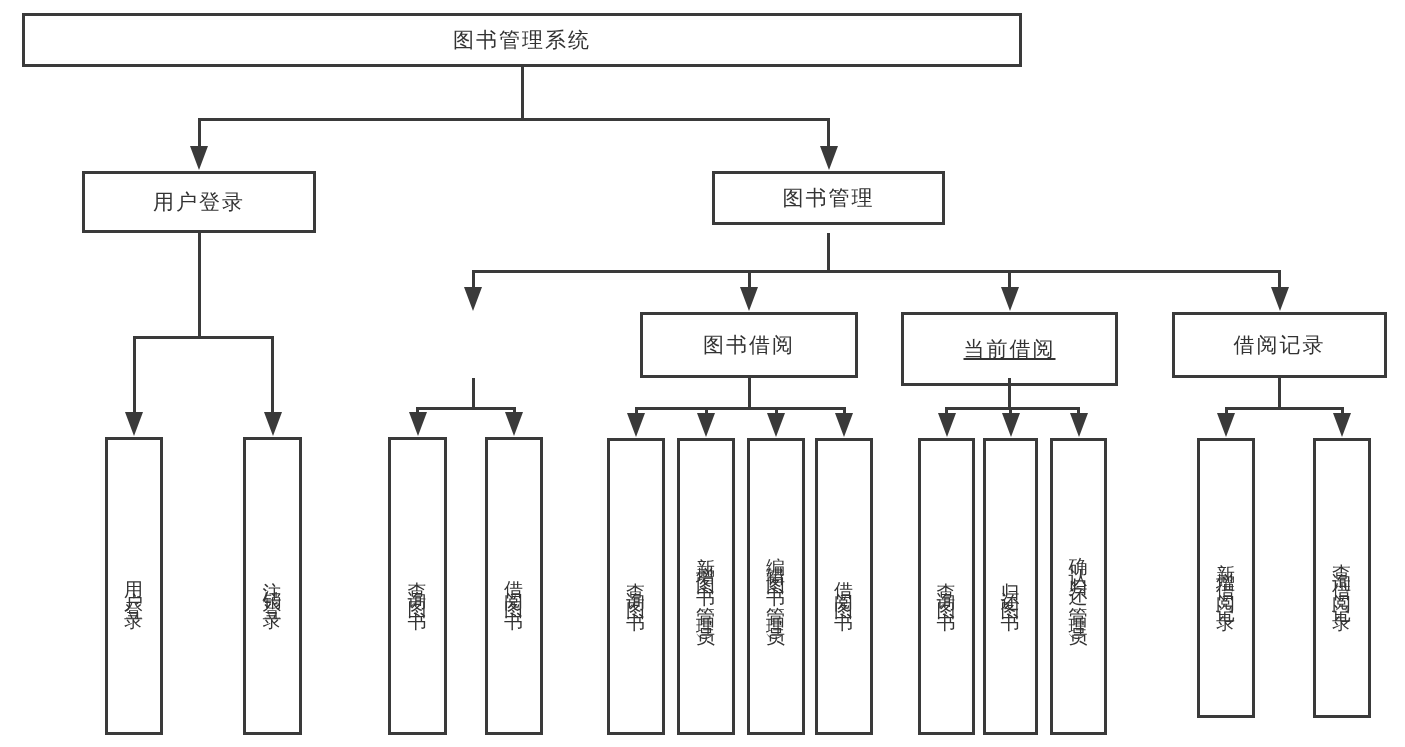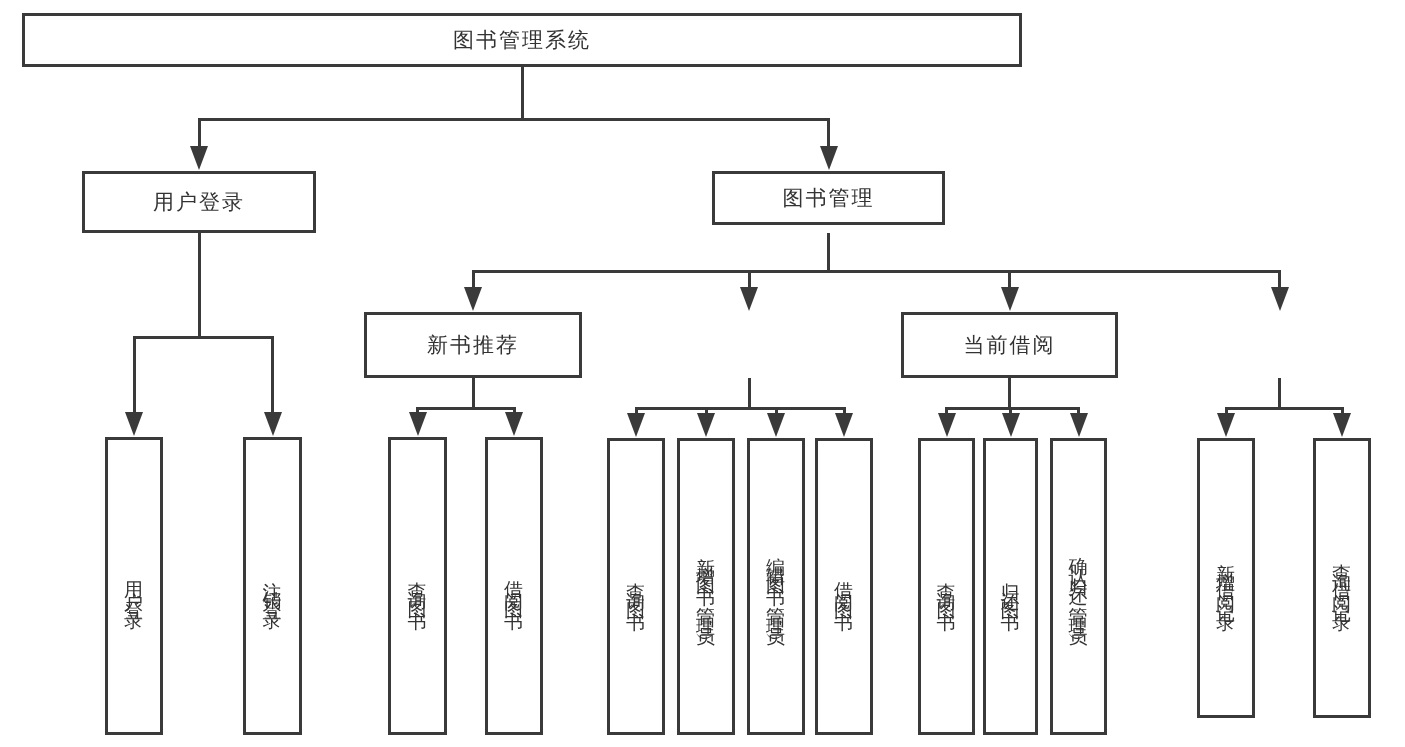--- a/index.html
+++ b/index.html
@@ -61,22 +61,23 @@
     white-space: nowrap;
   }
 </style>
 </head>
 <body>
 
 <div class="canvas">
 <div class="node horizontal" style="left: 22px; top: 13px; width: 1000px; height: 54px;">图书管理系统</div>
     <div class="node horizontal" style="left: 82px; top: 171px; width: 234px; height: 62px;">用户登录</div>
     <div class="node horizontal" style="left: 712px; top: 171px; width: 233px; height: 54px;">图书管理</div>
-    <div class="node horizontal" style="left: 364px; top: 312px; width: 218px; height: 66px;">新书推荐</div>
-    <div class="node horizontal" style="left: 901px; top: 312px; width: 217px; height: 66px;">当前借阅</div>
+    <div class="node horizontal" style="left: 640px; top: 312px; width: 218px; height: 66px;">图书借阅</div>
+    <div class="node horizontal" style="left: 901px; top: 312px; width: 217px; height: 74px; text-decoration: underline;">当前借阅</div>
+    <div class="node horizontal" style="left: 1172px; top: 312px; width: 215px; height: 66px;">借阅记录</div>
     <div class="node vertical" style="left: 105px; top: 437px; width: 58px; height: 298px;">用户登录</div>
     <div class="node vertical" style="left: 243px; top: 437px; width: 59px; height: 298px;">注销登录</div>
     <div class="node vertical" style="left: 388px; top: 437px; width: 59px; height: 298px;">查询图书</div>
     <div class="node vertical" style="left: 485px; top: 437px; width: 58px; height: 298px;">借阅图书</div>
     <div class="node vertical" style="left: 607px; top: 438px; width: 58px; height: 297px;">查询图书</div>
     <div class="node vertical" style="left: 677px; top: 438px; width: 58px; height: 297px;">新增图书（管理员）</div>
     <div class="node vertical" style="left: 747px; top: 438px; width: 58px; height: 297px;">编辑图书（管理员）</div>
     <div class="node vertical" style="left: 815px; top: 438px; width: 58px; height: 297px;">借阅图书</div>
     <div class="node vertical" style="left: 918px; top: 438px; width: 57px; height: 297px;">查询图书</div>
     <div class="node vertical" style="left: 983px; top: 438px; width: 55px; height: 297px;">归还图书</div>

